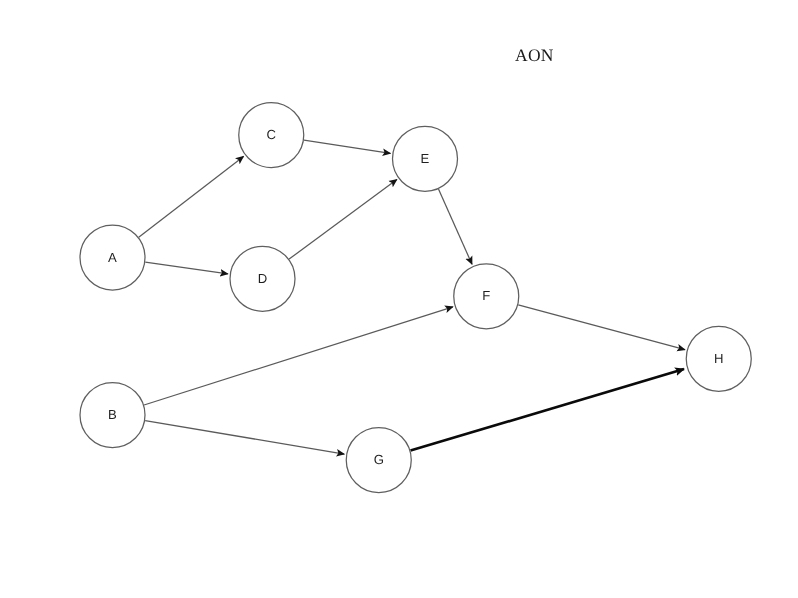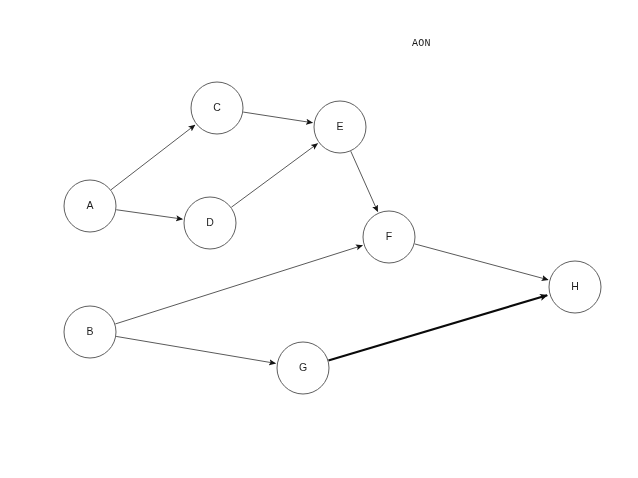--- a/index.html
+++ b/index.html
@@ -18,22 +18,22 @@
   #diagram-canvas {
     position: absolute;
     left: 0;
     top: 0;
     width: 638px;
     height: 478px;
     background: #ffffff;
   }
   .diagram-title {
     position: absolute;
-    font-family: Liberation Mono, monospace;
-    font-size: 10px;
+    font-family: Liberation Serif, serif;
+    font-size: 14px;
     color: #1a1a1a;
     white-space: nowrap;
     letter-spacing: 0.2px;
   }
   svg.graph-layer {
     position: absolute;
     left: 0;
     top: 0;
     width: 638px;
     height: 478px;

